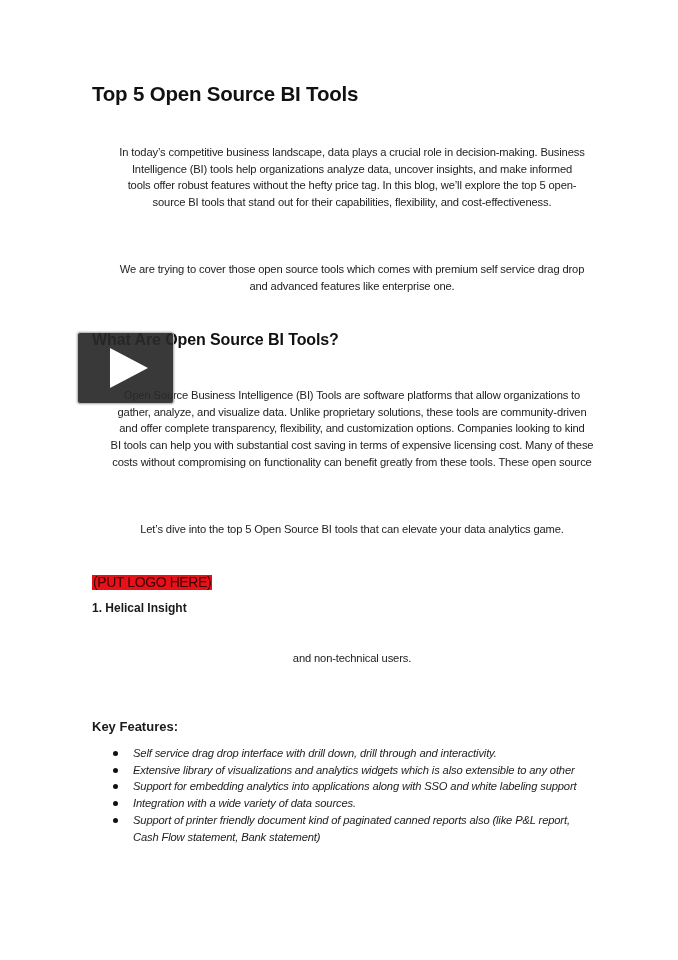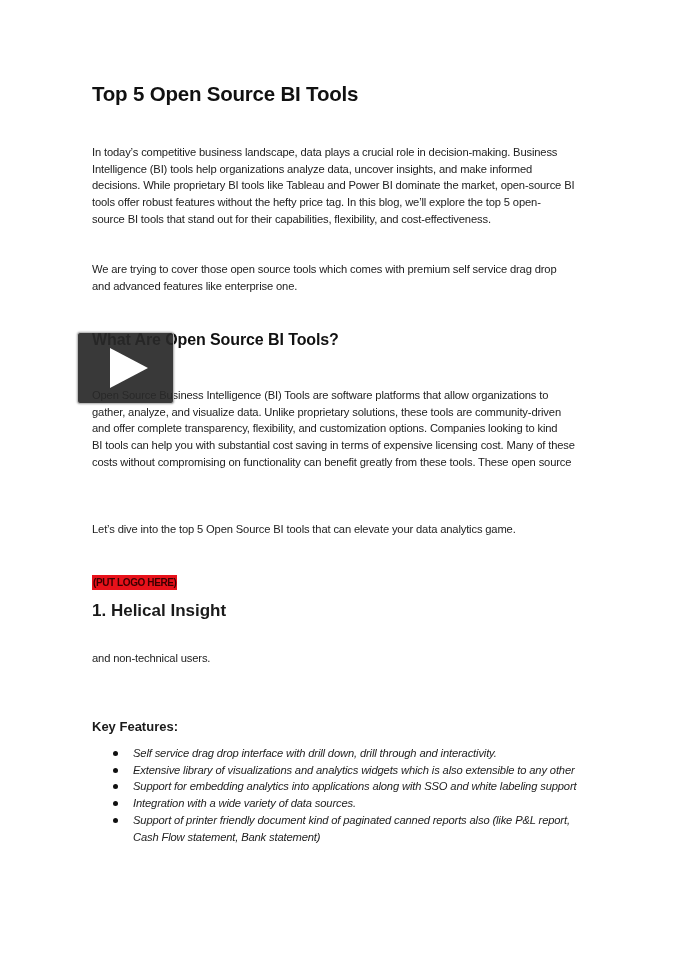--- a/index.html
+++ b/index.html
@@ -32,46 +32,47 @@
       letter-spacing: -0.2px;
       white-space: nowrap;
     }
     .para {
       left: 82px;
       width: 520px;
       font-size: 11.2px;
       line-height: 16.7px;
       color: #222;
       letter-spacing: -0.15px;
+      text-align: center;
     }
     .para .ln { display: block; white-space: nowrap; }
     .h2 {
       left: 82px;
       font-size: 16px;
       font-weight: bold;
       color: #111;
       white-space: nowrap;
       letter-spacing: -0.1px;
     }
     .sub {
       left: 82px;
-      font-size: 17px;
+      font-size: 12px;
       font-weight: bold;
       color: #1a1a1a;
       white-space: nowrap;
     }
     .logo-placeholder {
       left: 82px;
       top: 575px;
       height: 15px;
       padding: 0 1px;
       background: #e8111a;
       color: #3a0000;
-      font-size: 10px;
-      font-weight: bold;
+      font-size: 14px;
+      font-weight: normal;
       line-height: 15px;
       letter-spacing: -0.4px;
       white-space: nowrap;
     }
     .bullets {
       left: 100px;
       top: 745px;
       width: 500px;
       margin: 0;
       padding: 0;
@@ -117,21 +118,20 @@
 </head>
 <body>
 
 <div class="page">
 
   <div class="abs title">Top 5 Open Source BI Tools</div>
 
   <div class="abs para" style="top:144px;">
     <span class="ln">In today’s competitive business landscape, data plays a crucial role in decision-making. Business</span>
     <span class="ln">Intelligence (BI) tools help organizations analyze data, uncover insights, and make informed</span>
-    <span class="ln">decisions. While proprietary BI tools like Tableau and Power BI dominate the market, open-source BI</span>
     <span class="ln">tools offer robust features without the hefty price tag. In this blog, we’ll explore the top 5 open-</span>
     <span class="ln">source BI tools that stand out for their capabilities, flexibility, and cost-effectiveness.</span>
   </div>
 
   <div class="abs para" style="top:261px;">
     <span class="ln">We are trying to cover those open source tools which comes with premium self service drag drop</span>
     <span class="ln">and advanced features like enterprise one.</span>
   </div>
 
   <div class="abs h2" style="top:331px;">What Are Open Source BI Tools?</div>

